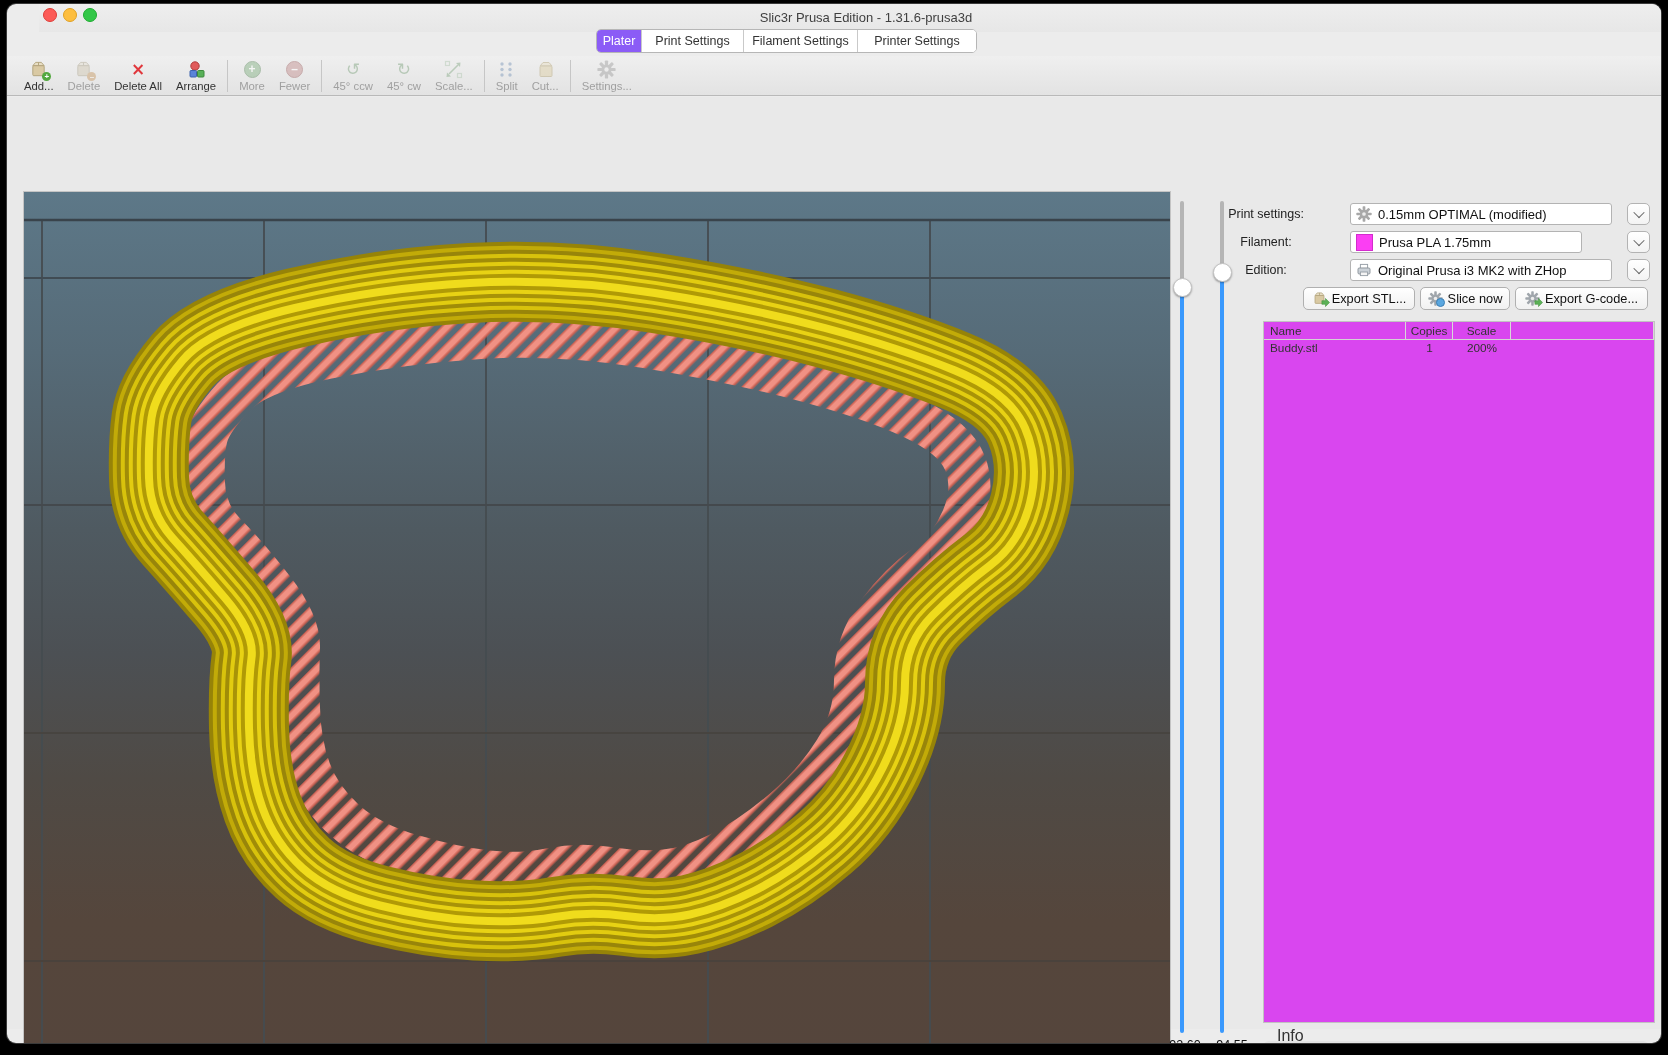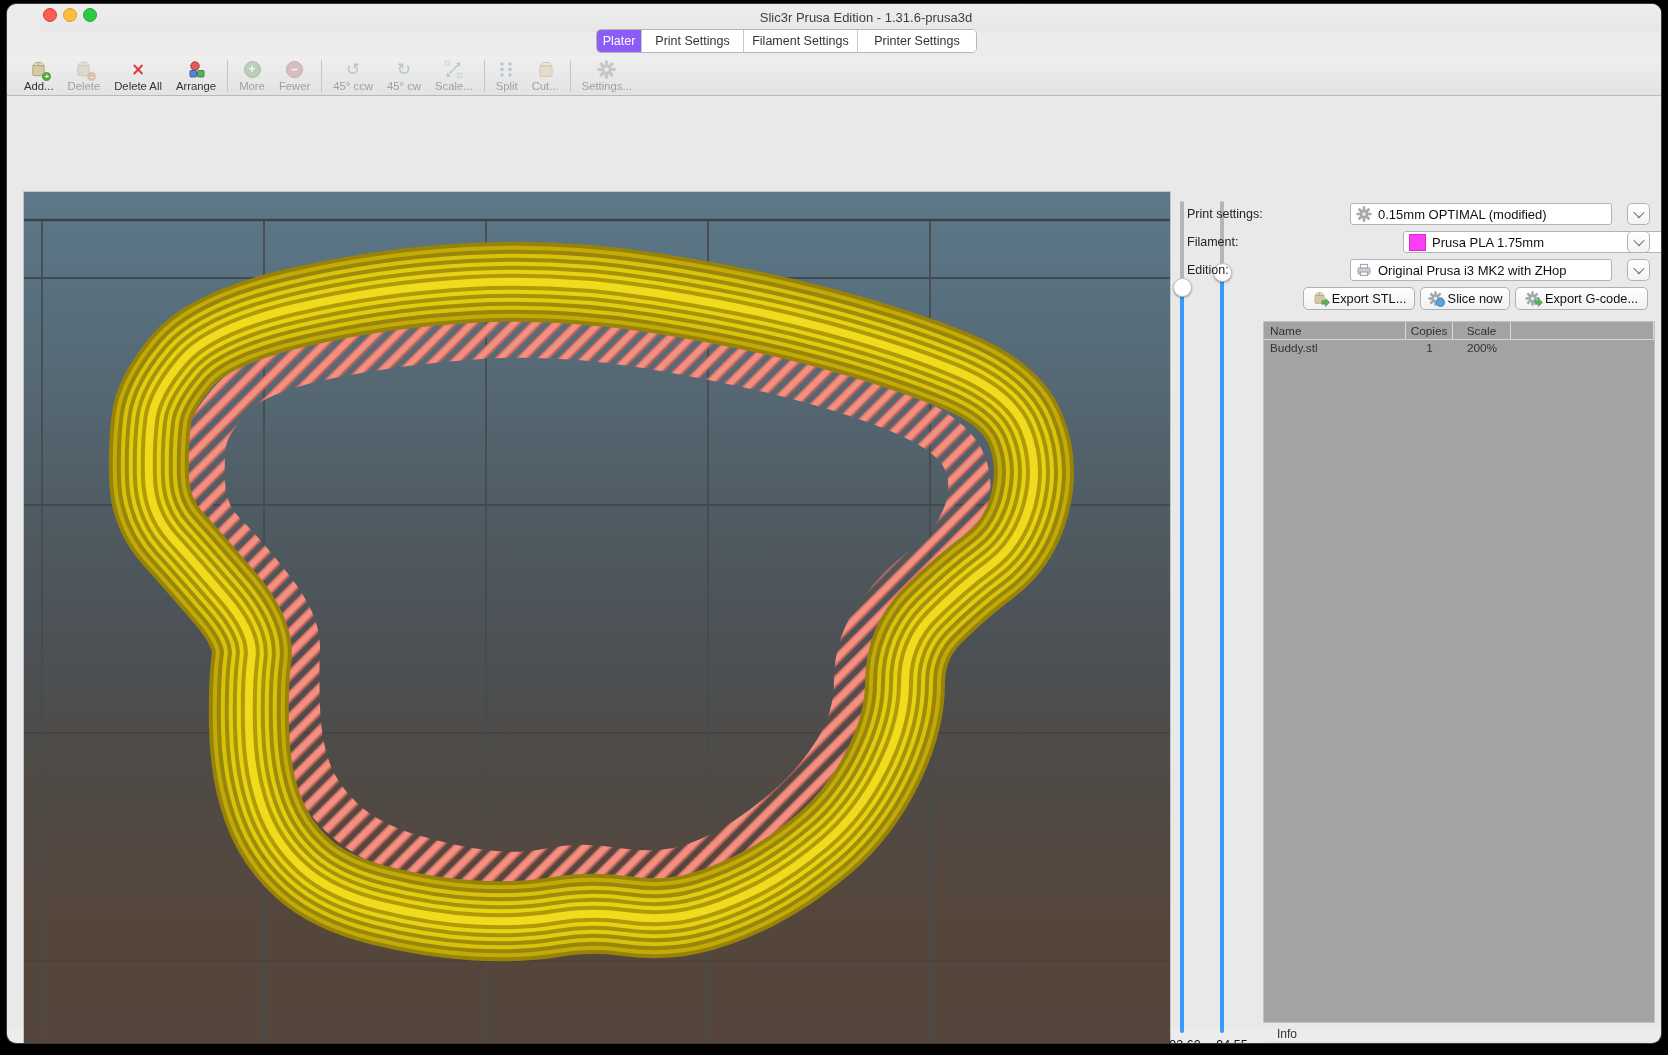--- a/index.html
+++ b/index.html
@@ -38,43 +38,43 @@
   .uglyph{font-family:"DejaVu Sans",sans-serif;}
   
   #content{left:0;top:93px;width:100%;height:932px;background:#e9e9e9;}
   #viewport{left:16px;top:94px;width:1148px;height:890px;border:1px solid #c4c4c4;box-sizing:border-box;background:#4c5054;}
   
   .vtrack{width:4px;border-radius:2px;}
   .vhandle{width:17px;height:17px;border-radius:50%;background:#fff;border:1px solid #c3c3c3;
     box-shadow:0 1px 2px rgba(0,0,0,.35);}
   .slider-val{font-size:12.5px;color:#111;width:56px;text-align:center;}
   
-  .plabel{font-size:12.5px;color:#222;text-align:left;line-height:22px;}
+  .plabel{font-size:12.5px;color:#222;text-align:center;line-height:22px;}
   .pselect{height:22px;background:#fff;border:1px solid #b3b3b3;border-radius:3px;
     display:flex;align-items:center;padding-left:5px;box-sizing:border-box;}
   .pselect .val{font-size:13px;color:#111;margin-left:6px;white-space:nowrap;}
   .drop-btn{width:23px;height:22px;background:linear-gradient(#fff,#f3f3f3);border:1px solid #b3b3b3;
     border-radius:5px;box-sizing:border-box;display:flex;align-items:center;justify-content:center;}
   .chev{width:7px;height:7px;border-right:1.6px solid #666;border-bottom:1.6px solid #666;
     transform:rotate(45deg) translate(-1px,-1px);}
   .action-btn{height:23px;background:linear-gradient(#ffffff,#f1f1f1);border:1px solid #b0b0b0;
     border-radius:5px;display:flex;align-items:center;justify-content:center;gap:5px;
     font-size:12.8px;color:#111;box-sizing:border-box;}
   
-  #obj-table{background:#a3a3a3;border:1px solid #c2c2c2;box-sizing:border-box;}
+  #obj-table{background:#d946ef;border:1px solid #c2c2c2;box-sizing:border-box;}
   .trow{display:flex;height:16px;align-items:center;}
   .thead{border-bottom:1px solid #d4d4d4;height:17px;}
   .tcell{font-size:11.8px;color:#333;box-sizing:border-box;height:100%;display:flex;align-items:center;}
   .thead .tcell{border-right:1px solid #d8d8d8;color:#333;}
   .c-name{width:142px;padding-left:6px;}
   .c-copies{width:47px;justify-content:center;}
   .c-scale{width:58px;justify-content:center;}
   .c-rest{flex:1;}
   
-  #info-title{font-size:12px;color:#333;}
+  #info-title{font-size:16px;color:#333;}
   #info-box{background:#e3e3e3;border-radius:6px;}
   svg{display:block;}
 </style>
 </head>
 <body>
 
 <svg width="0" height="0" style="position:absolute">
   <defs>
     <symbol id="gearsym" viewBox="-10 -10 20 20">
       <g fill="currentColor">
@@ -294,21 +294,21 @@
             <use href="#gearsym"></use>
           </svg>
         </span>
       <span class="val">0.15mm OPTIMAL (modified)</span>
     </div>
     <div class="abs drop-btn" style="left:1620px;top:106px">
       <span class="chev"></span>
     </div>
 
     <div class="abs plabel" style="left:1180px;top:134px;width:158px">Filament:</div>
-    <div class="abs pselect" style="left:1396px;top:134px;width:262px">
+    <div class="abs pselect" style="left:1343px;top:134px;width:232px">
       <span style="width:15px;height:15px;background:#fb3ef3;border:1px solid #d32ccd;display:inline-block"></span>
       <span class="val">Prusa PLA 1.75mm</span>
     </div>
     <div class="abs drop-btn" style="left:1620px;top:134px">
       <span class="chev"></span>
     </div>
 
     <div class="abs plabel" style="left:1180px;top:162px;width:158px">Edition:</div>
     <div class="abs pselect" style="left:1343px;top:162px;width:262px">
       <span style="height:16px">

